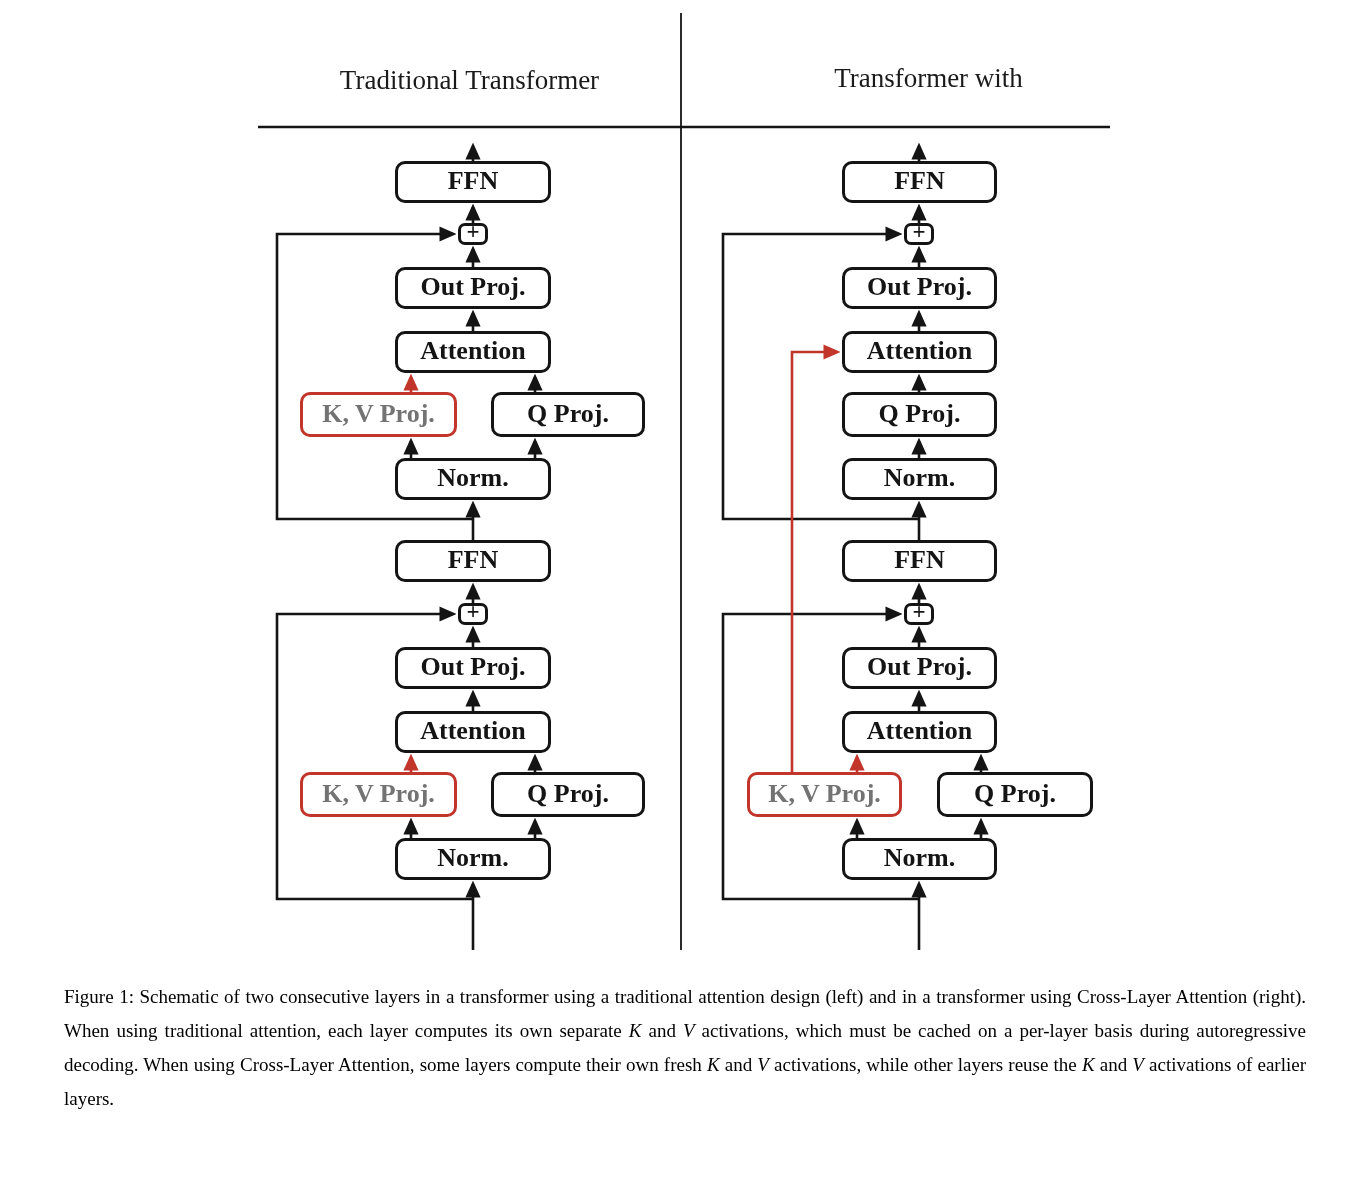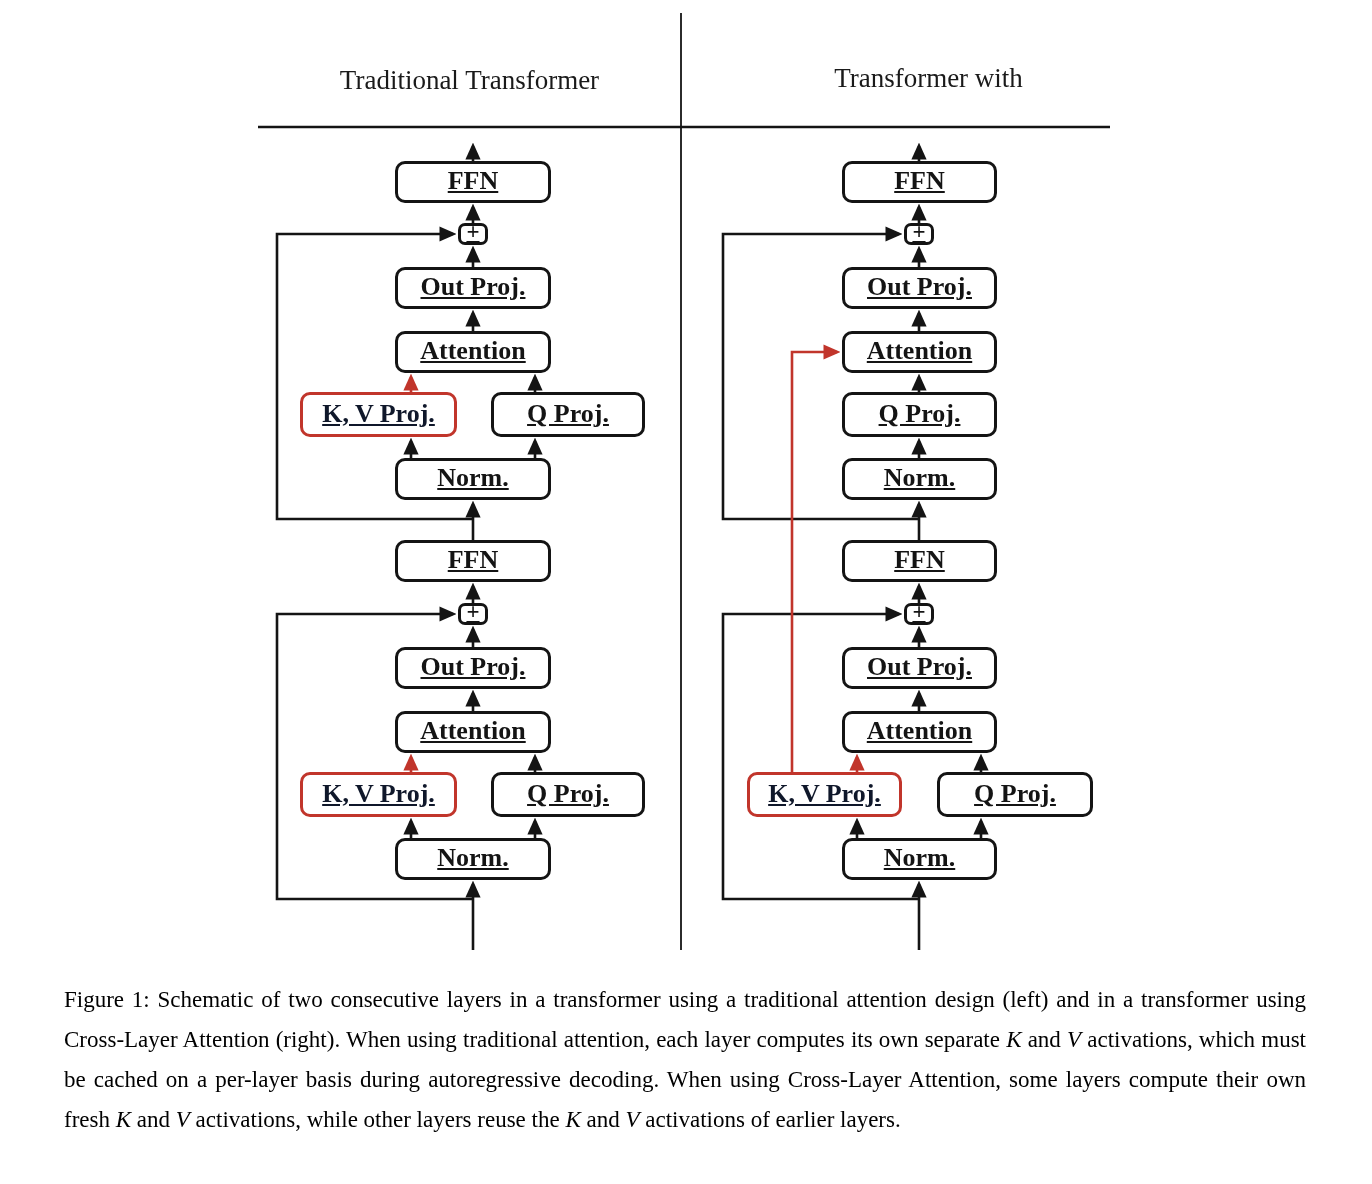--- a/index.html
+++ b/index.html
@@ -13,29 +13,29 @@
     position:absolute; z-index:2; display:flex; flex-direction:column;
     justify-content:center; align-items:center; text-align:center;
     font-size:27px; line-height:33px; color:#1a1a1a;
   }
   .panel-title.left  { left:258px; top:44px; width:423px; height:72px; }
   .panel-title.right { left:681px; top:40px; width:429px; height:76px;padding-left:33px; }
   .block {
     position:absolute; z-index:2; box-sizing:border-box;
     border:3px solid #141414; border-radius:10px; background:#ffffff;
     display:flex; align-items:center; justify-content:center;
-    font-weight:bold; font-size:26px; color:#141414; padding-bottom:2px;text-decoration:underline;
+    font-weight:bold; font-size:26px; color:#141414; padding-bottom:2px;
   }
-  .block.red { border-color:#c1352b; color:#0f172a;text-align:center; }
+  .block.red { border-color:#c1352b; color:#737373;text-align:center; }
   .block.plus {
     border-radius:7px; font-size:23px; padding-bottom:4px; border-width:3px;
   }
   .caption {
     position:absolute; z-index:2; left:64px; top:980px; width:1242px;
-    font-size:23px; line-height:40px; text-align:justify; color:#000;
+    font-size:19px; line-height:34px; text-align:justify; color:#000;
   }
   .caption .it { font-style:italic; }
 </style>
 </head>
 <body>
 
 <div class="page">
 
   <svg class="wires" width="1372" height="960" viewBox="0 0 1372 960">
     <defs>

